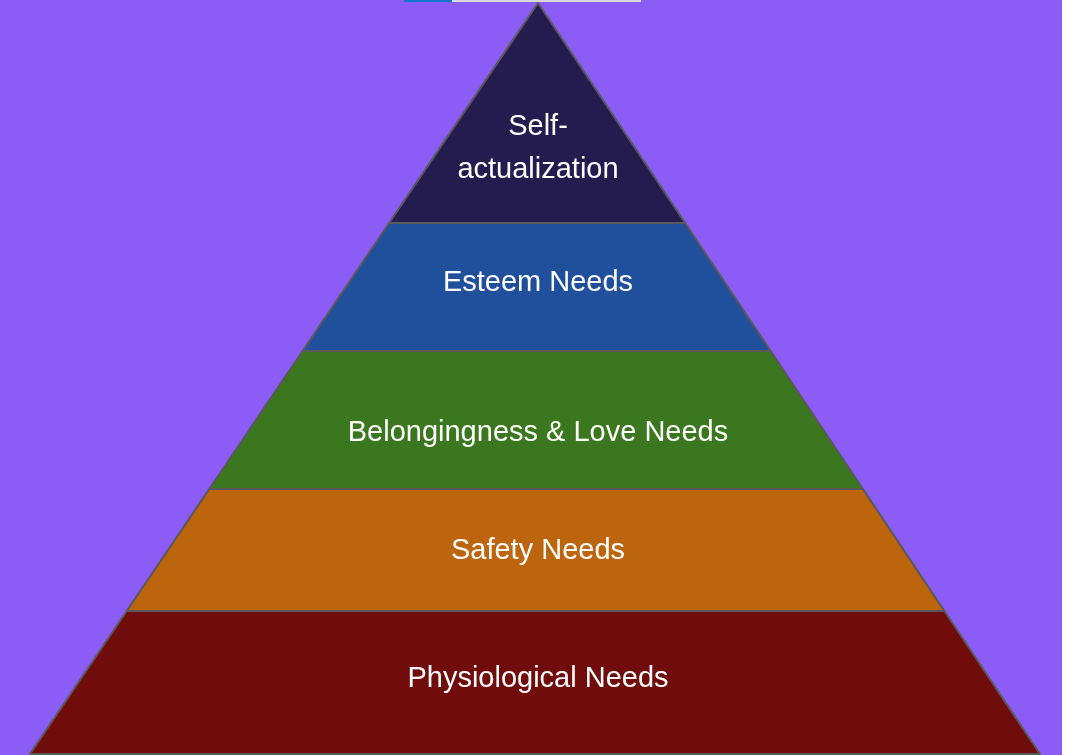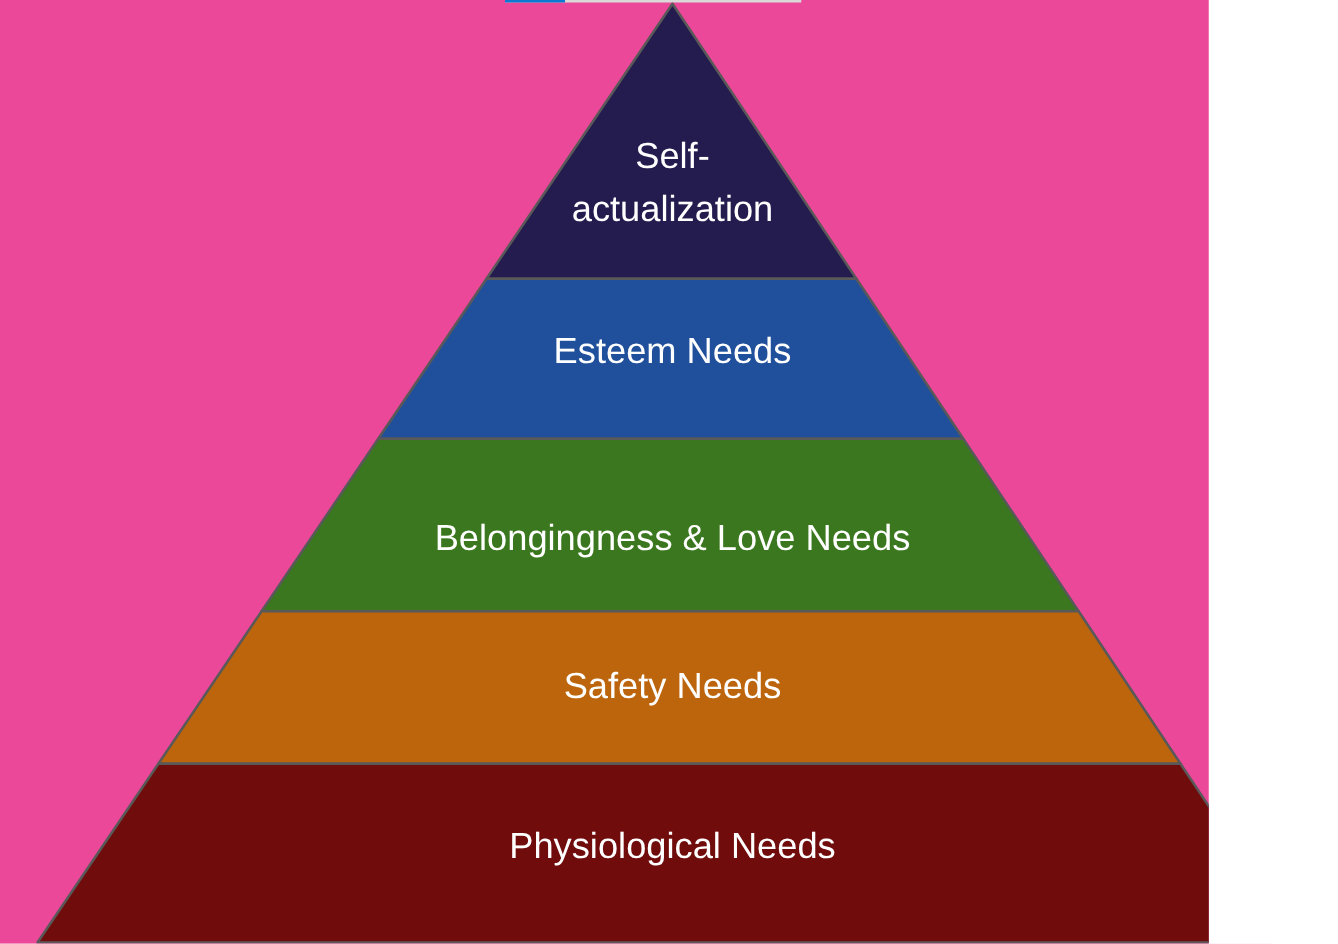--- a/index.html
+++ b/index.html
@@ -3,23 +3,23 @@
 <meta charset="utf-8">
 <style>
   html, body {
     margin: 0;
     padding: 0;
     background: #ffffff;
     font-family: "Liberation Sans", sans-serif;
   }
   .stage {
     position: relative;
-    width: 967px;
+    width: 1062px;
     height: 755px;
-    background: #ec4899;
+    background: #8b5cf6;
     overflow: hidden;
   }
   .topline-track {
     position: absolute;
     top: 0;
     left: 404px;
     width: 237px;
     height: 2px;
     background: #d9d9d9;
   }

